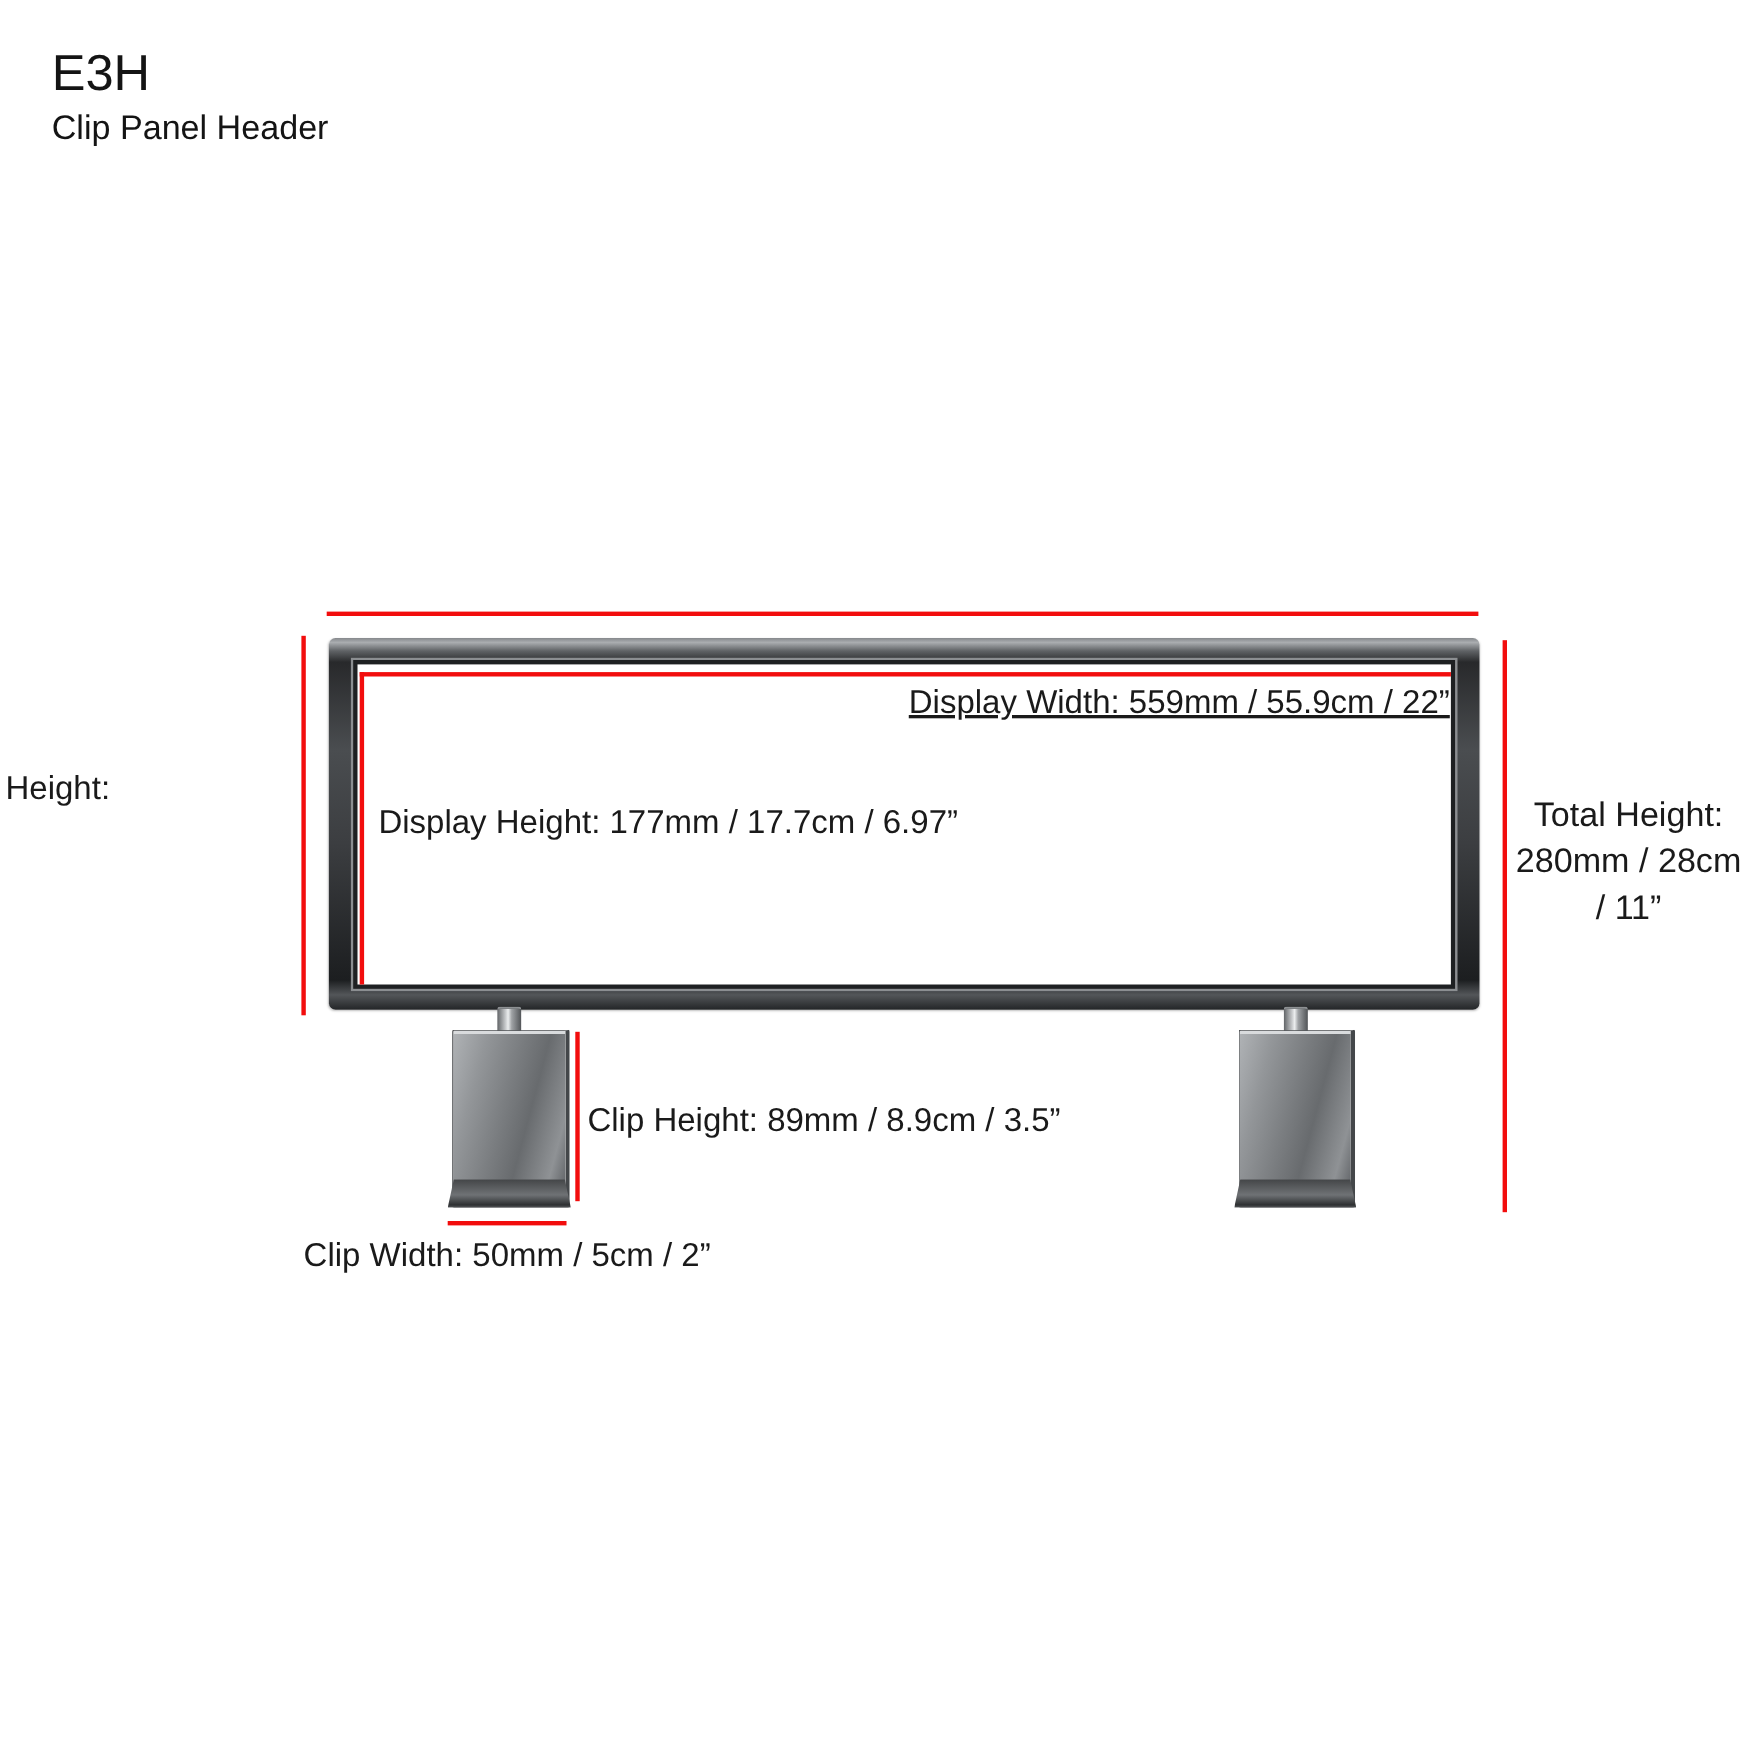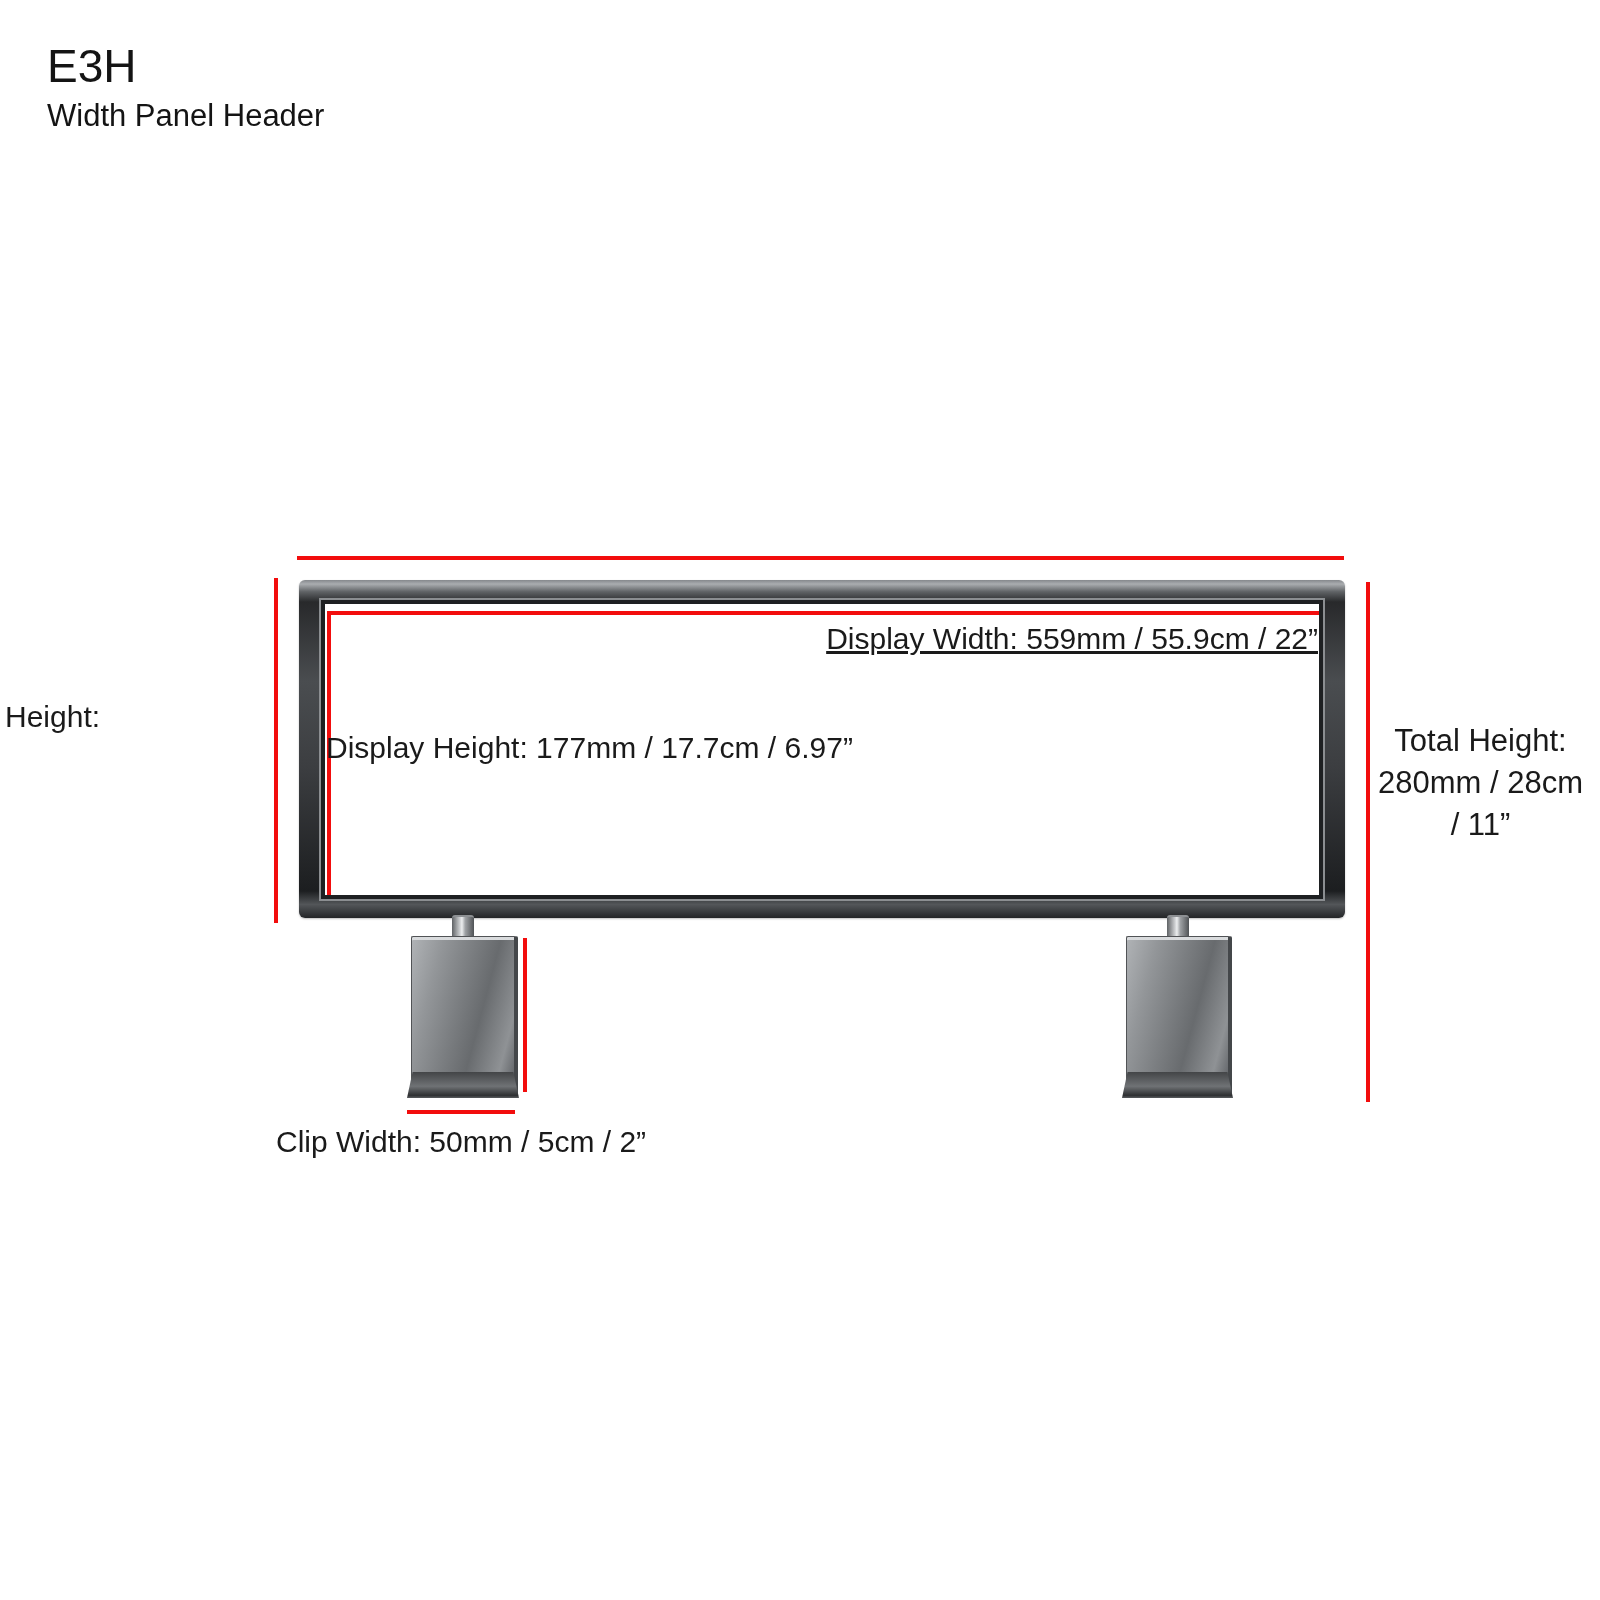--- a/index.html
+++ b/index.html
@@ -9,21 +9,21 @@
   }
   
   .product-code{position:absolute;left:47px;top:40px;font-size:46px;line-height:52px;color:#141414;}
   .product-name{position:absolute;left:47px;top:98px;font-size:31px;line-height:36px;color:#141414;}
 
   
   .dim-text{position:absolute;font-size:30px;line-height:36px;color:#1a1a1a;white-space:nowrap;}
   .lbl-total-width{left:297px;top:505px;width:1047px;text-align:center;}
   .lbl-display-width{left:330px;top:621px;width:988px;text-align:right;text-decoration:underline;}
   .lbl-height{left:5px;top:694px;line-height:46px;text-align:center;}
-  .lbl-display-height{left:326px;top:730px;}
+  .lbl-display-height{left:344px;top:730px;}
   .lbl-total-height{left:1378px;top:720px;font-size:31px;line-height:42px;text-align:center;}
   .lbl-clip-height{left:534px;top:1001px;}
   .lbl-clip-width{left:276px;top:1124px;}
 
   
   .dline{position:absolute;background:#f20d0d;}
   .dl-total-width{left:297px;top:556px;width:1047px;height:4px;}
   .dl-height{left:274px;top:578px;width:4px;height:345px;}
   .dl-display-width{left:327px;top:611px;width:992px;height:4px;}
   .dl-display-height{left:327px;top:611px;width:4px;height:284px;}
@@ -68,21 +68,21 @@
     background:linear-gradient(180deg,#434547 0%,#6f7275 55%,#2e3032 90%,#595c5f 100%);
     clip-path:polygon(5% 0,95% 0,100% 100%,0 100%);
   }
 </style>
 </head>
 <body>
 
 <div class="stage">
 
   <div class="product-code">E3H</div>
-  <div class="product-name">Width Panel Header</div>
+  <div class="product-name">Clip Panel Header</div>
 
   <div class="frame">
     <div class="frame-window"></div>
   </div>
 
   <div class="knob knob-left"></div>
   <div class="knob knob-right"></div>
 
   <div class="clip clip-left">
     <div class="clip-base"></div>
@@ -107,16 +107,17 @@
   </div>
 
   <div class="dim-text lbl-display-height" style="color: rgb(26, 26, 26);">Display Height: 177mm / 17.7cm / 6.97”</div>
 
   <div class="dim-text lbl-total-height" style="color: rgb(26, 26, 26);">
     <div>Total Height:</div>
     <div>280mm / 28cm</div>
     <div>/ 11”</div>
   </div>
 
+  <div class="dim-text lbl-clip-height" style="color: rgb(26, 26, 26);">Clip Height: 89mm / 8.9cm / 3.5”</div>
 
   <div class="dim-text lbl-clip-width" style="color: rgb(26, 26, 26);">Clip Width: 50mm / 5cm / 2”</div>
 
 </div>
 
 </body></html>

